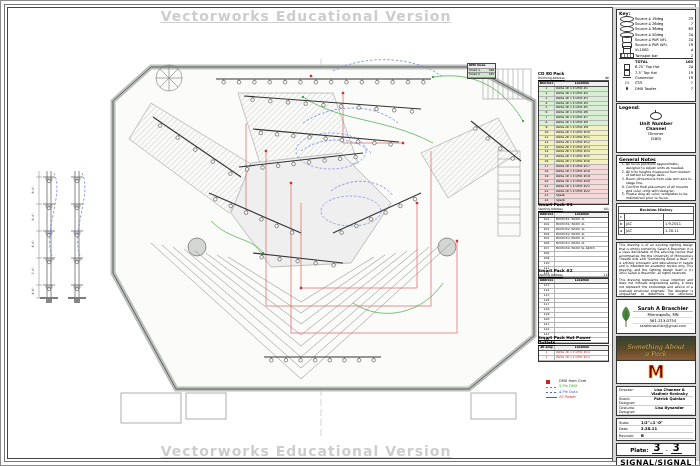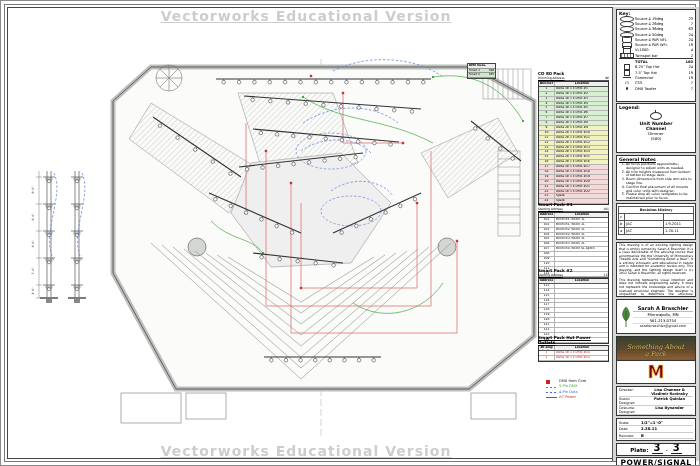--- a/index.html
+++ b/index.html
@@ -895,16 +895,16 @@
           </div>
         </div>
     </div>
     <div class="sbox platebox" style="top:436px;height:13px;">
       <span class="pl">Plate:</span>
       <span class="pn">3</span>
       <span class="ps">-</span>
       <span class="pn">3</span>
     </div>
     <div class="sbox powsig" style="top:450px;height:10px;padding:0;">
-      <span>POWER/SIGNAL</span>
+      <span>SIGNAL/SIGNAL</span>
     </div>
   </div>
 </div>
 
 </body></html>

